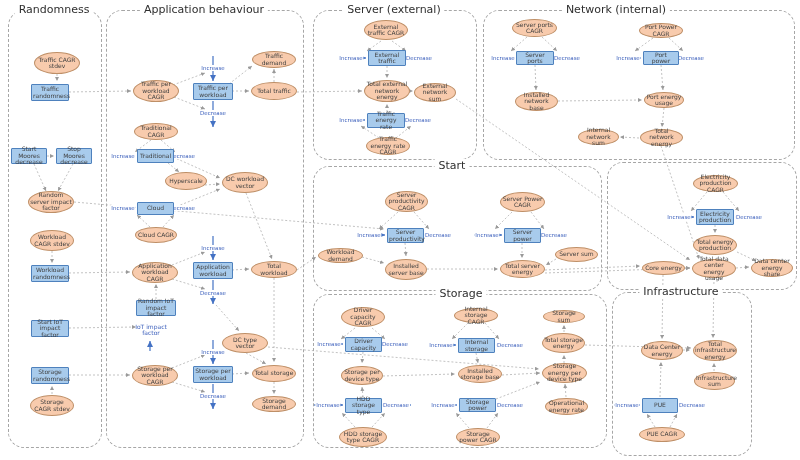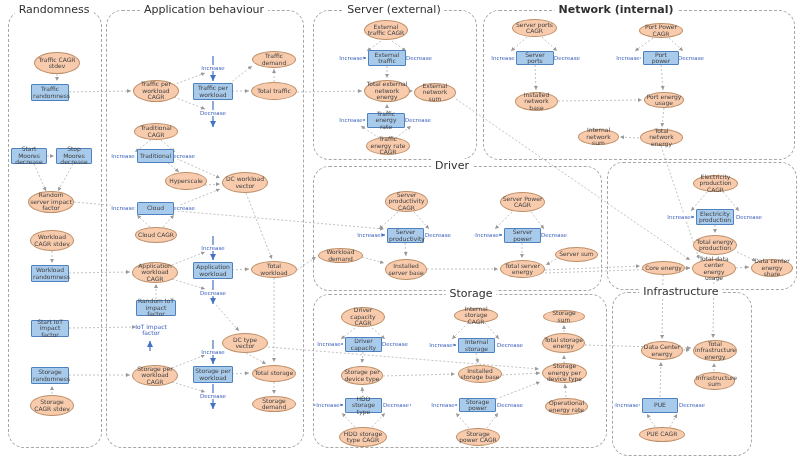--- a/index.html
+++ b/index.html
@@ -171,26 +171,26 @@
       <line class="f" x1="213" y1="384" x2="213" y2="409"></line>
     <line class="f" x1="150" y1="351" x2="150" y2="341"></line>
   </svg>
 <div class="group" style="left: 8px; top: 10px; width: 92px; height: 436px;"></div>
     <span class="group-title" style="left: 54px; top: 3px;">Randomness</span>
     <div class="group" style="left: 106px; top: 10px; width: 196px; height: 436px;"></div>
     <span class="group-title" style="left: 204px; top: 3px; text-align: right;">Application behaviour</span>
     <div class="group" style="left: 313px; top: 10px; width: 162px; height: 148px;"></div>
     <span class="group-title" style="left: 394px; top: 3px;">Server (external)</span>
     <div class="group" style="left: 483px; top: 10px; width: 310px; height: 148px;"></div>
-    <span class="group-title" style="left: 616px; top: 3px; font-weight: bold;">Network (internal)</span>
+    <span class="group-title" style="left: 616px; top: 3px;">Network (internal)</span>
     <div class="group" style="left: 313px; top: 166px; width: 287px; height: 123px;"></div>
-    <span class="group-title" style="left: 452px; top: 159px;">Driver</span>
+    <span class="group-title" style="left: 452px; top: 159px;">Start</span>
     <div class="group" style="left: 607px; top: 162px; width: 188px; height: 126px;"></div>
     <div class="group" style="left: 313px; top: 294px; width: 292px; height: 152px;"></div>
-    <span class="group-title" style="left: 471px; top: 287px;">Storage</span>
+    <span class="group-title" style="left: 461px; top: 287px;">Storage</span>
     <div class="group" style="left: 612px; top: 292px; width: 138px; height: 162px;"></div>
     <span class="group-title" style="left: 681px; top: 285px;">Infrastructure</span>
     <div class="node aux" style="left: 34px; top: 52px; width: 46px; height: 22px;">
       <span>Traffic CAGR stdev</span>
     </div>
     <div class="node stock" style="left: 31px; top: 84px; width: 38px; height: 17px;">
       <span>Traffic randomness</span>
     </div>
     <div class="node stock" style="left: 11px; top: 148px; width: 36px; height: 16px;">
       <span>Start Moores decrease</span>

